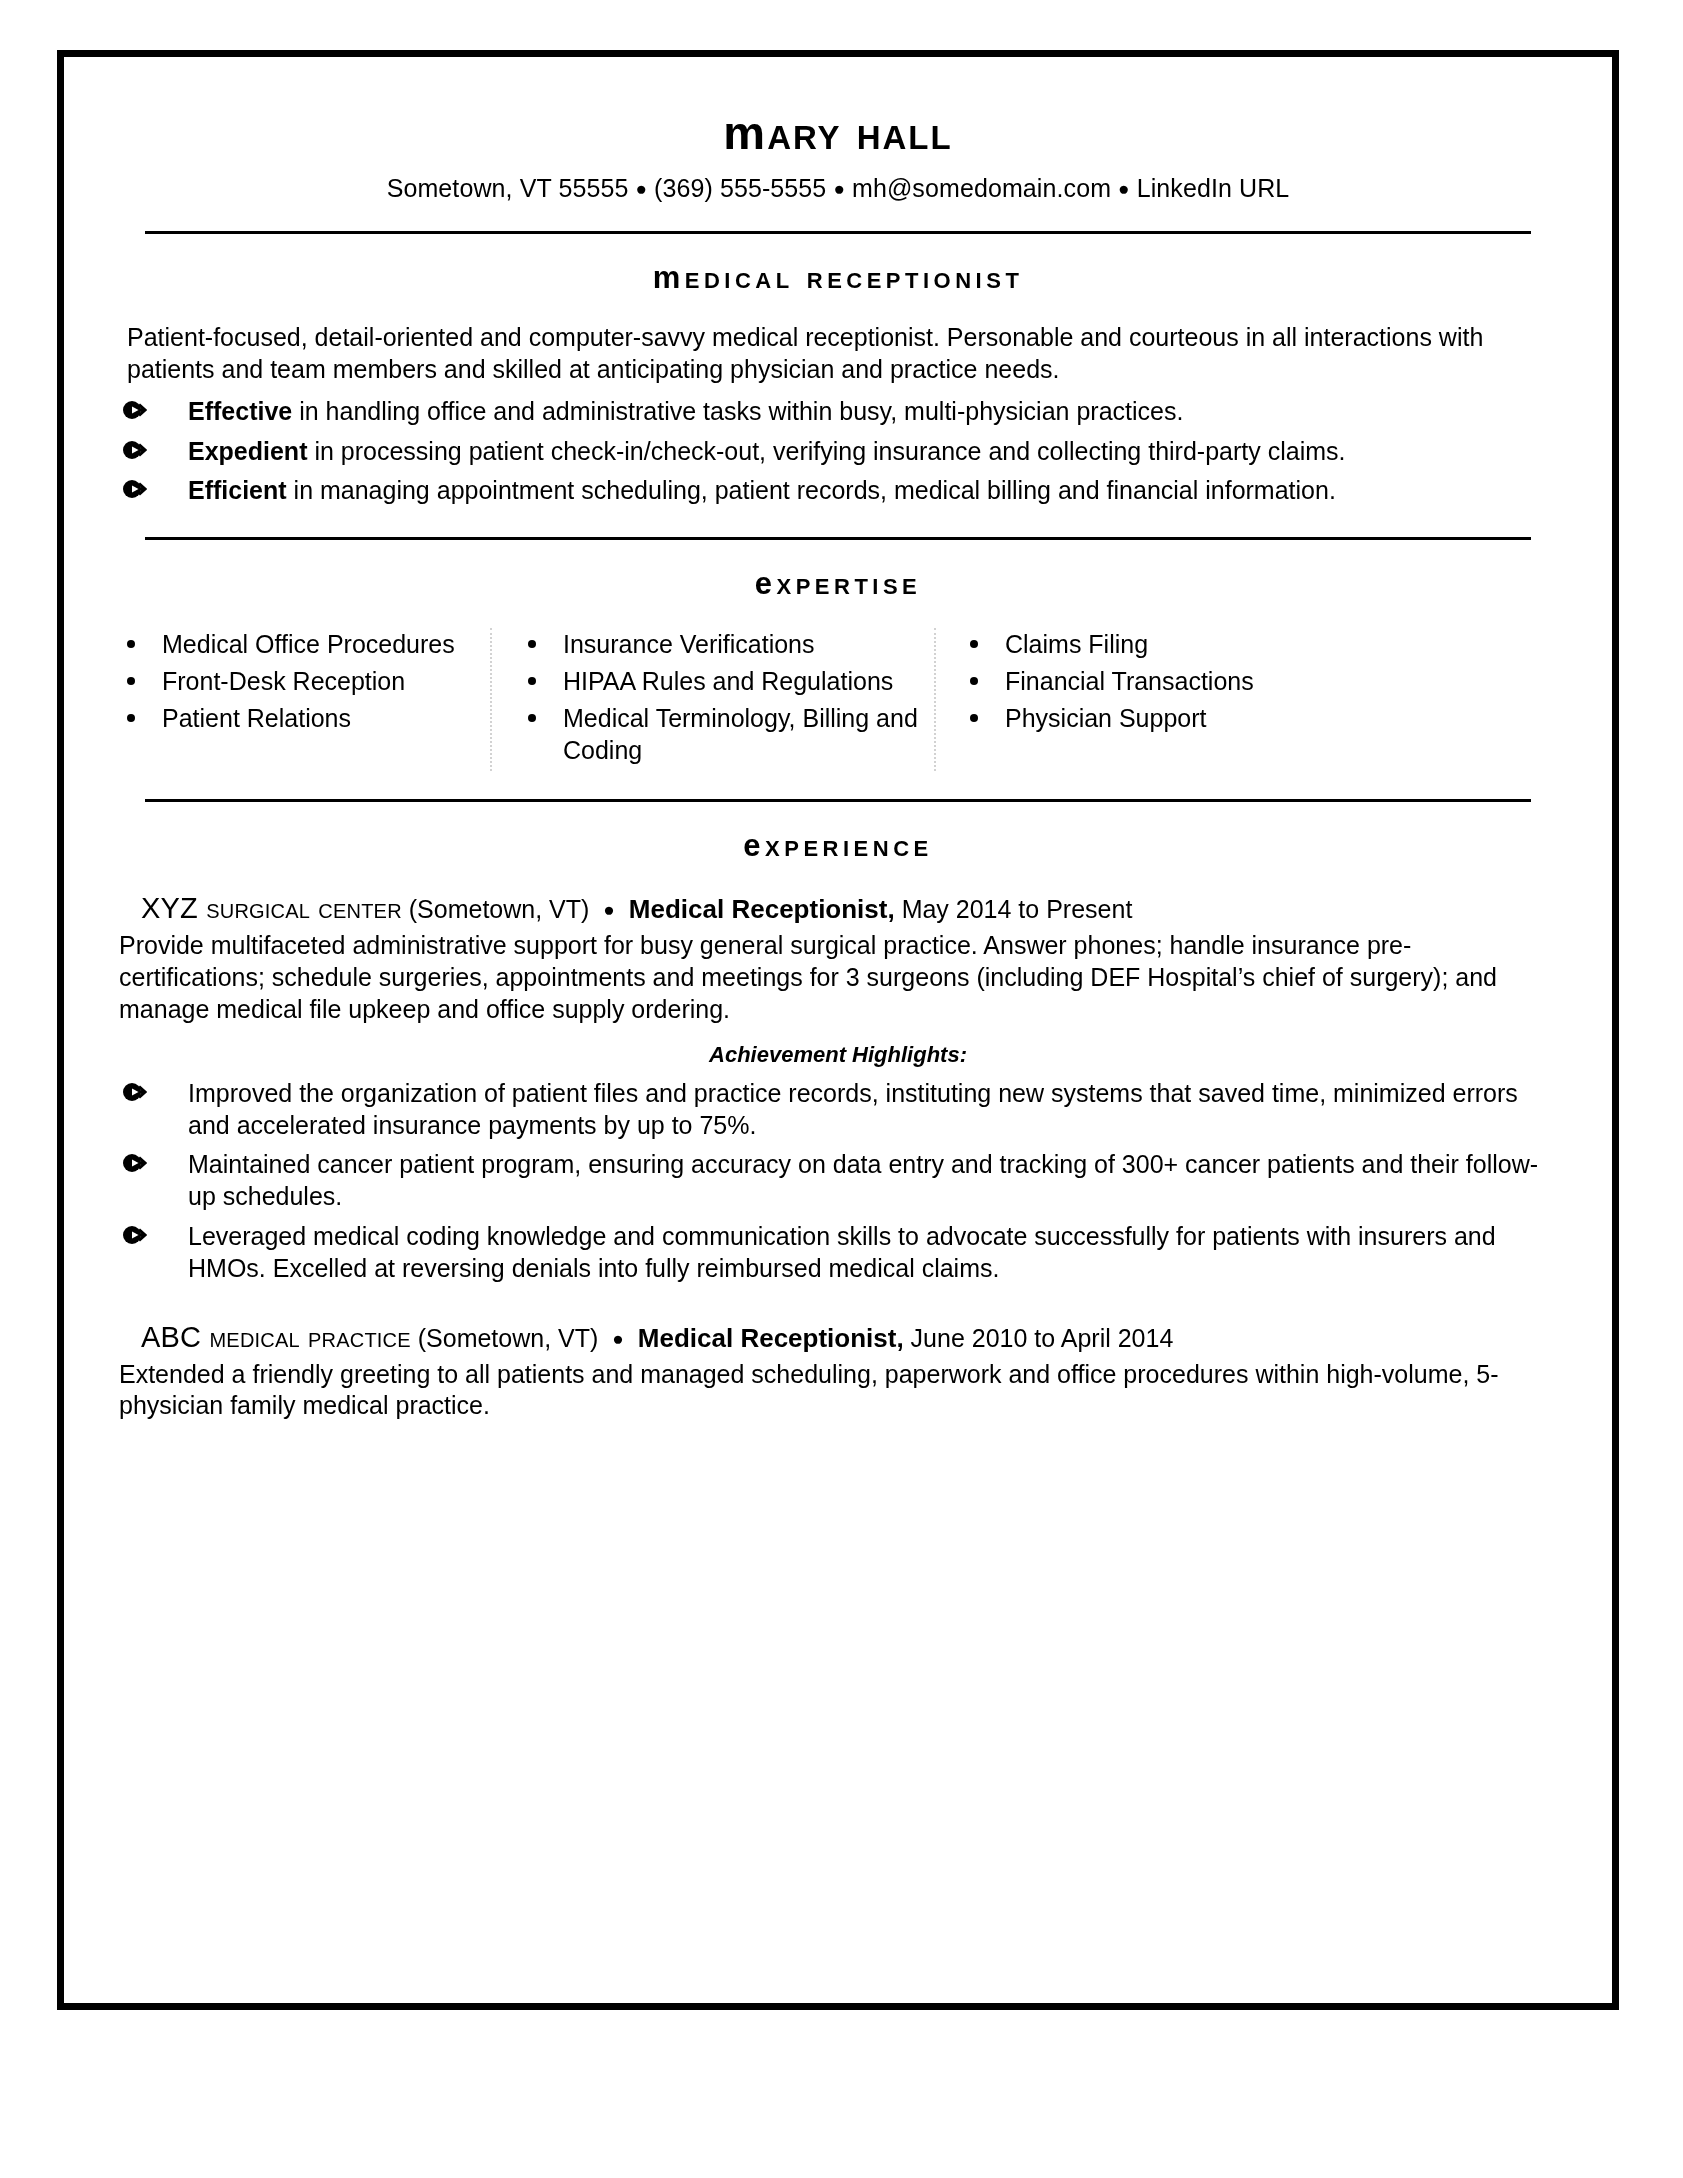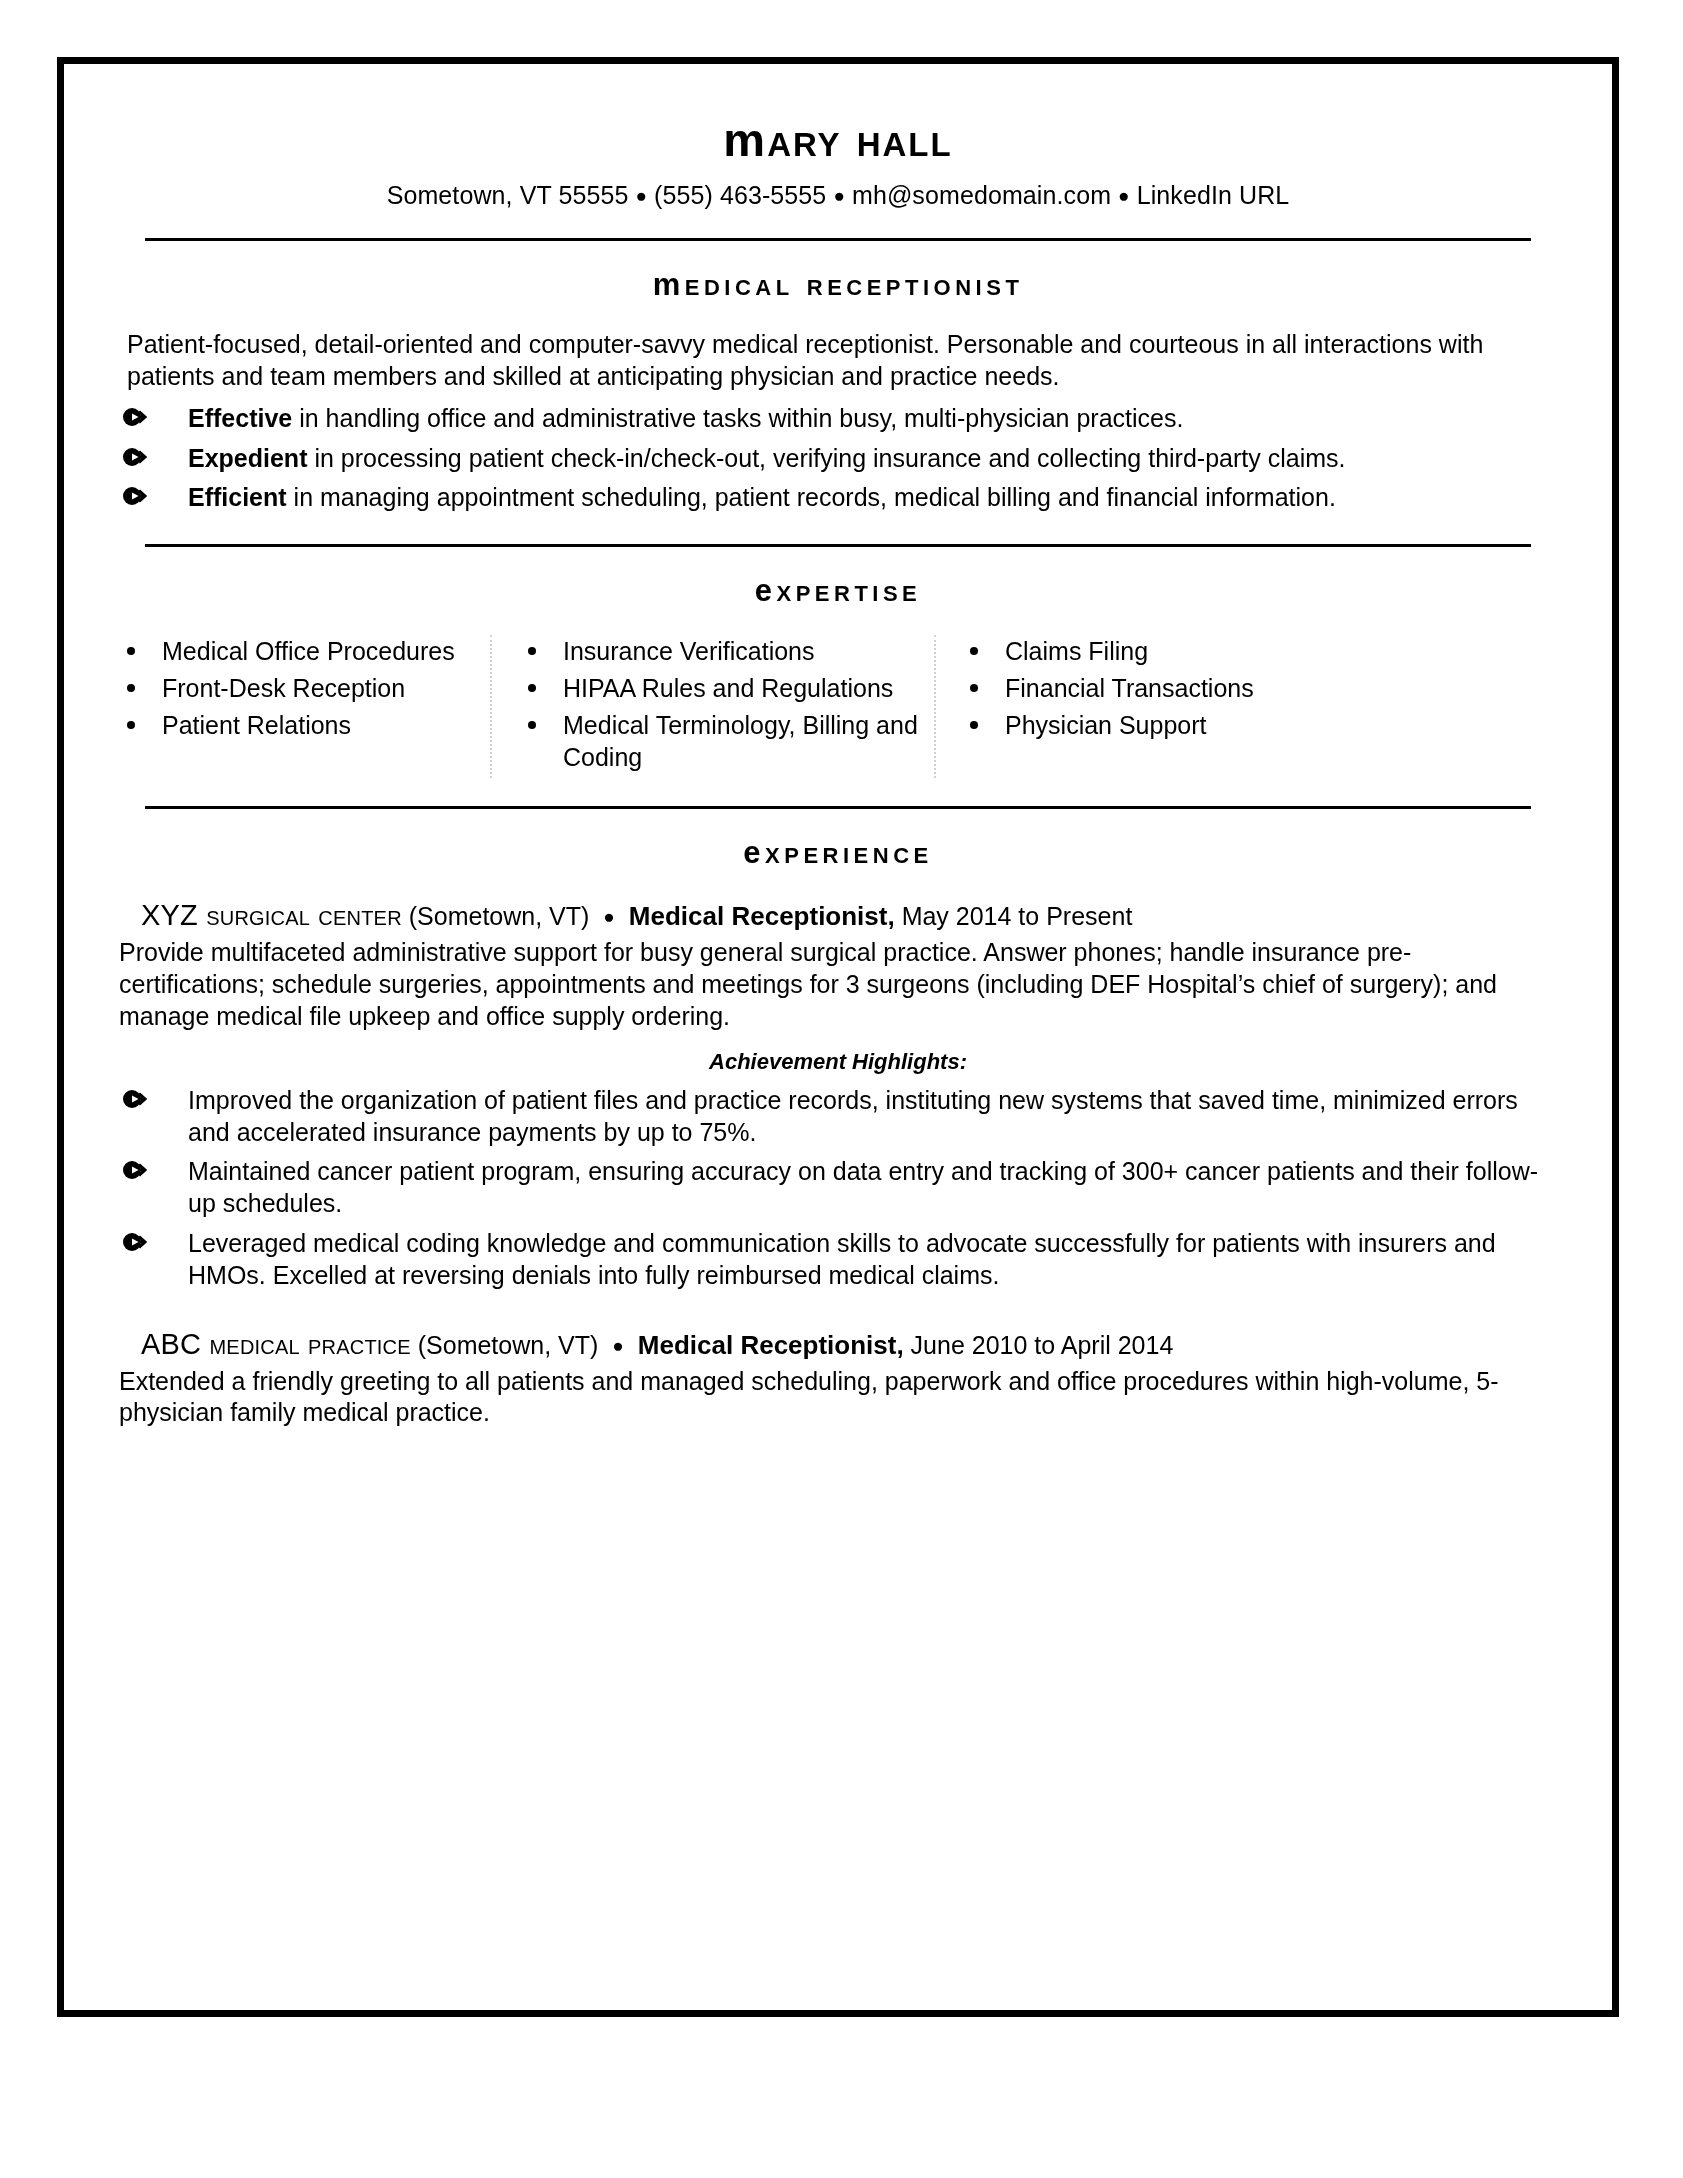--- a/index.html
+++ b/index.html
@@ -11,21 +11,21 @@
     width: 1683px;
     height: 2178px;
     font-family: "Liberation Sans", sans-serif;
     color: #000000;
     -webkit-font-smoothing: antialiased;
   }
 
   #page {
     position: absolute;
     left: 57px;
-    top: 57px;
+    top: 50px;
     width: 1562px;
     height: 1960px;
     border: 7px solid #000000;
     box-sizing: border-box;
     background: #ffffff;
     overflow: hidden;
   }
 
   #inner {
     position: absolute;
@@ -182,21 +182,21 @@
 </style>
 </head>
 <body>
 
 <div id="page">
   <div id="inner">
 
     <div class="name">Mary Hall</div>
 
     <div class="contact">
-      <span>Sometown, VT 55555</span><span class="dot">●</span><span>(555) 463-5555</span><span class="dot">●</span><span>mh@somedomain.com</span><span class="dot">●</span><span>LinkedIn URL</span>
+      <span>Sometown, VT 55555</span><span class="dot">●</span><span>(369) 555-5555</span><span class="dot">●</span><span>mh@somedomain.com</span><span class="dot">●</span><span>LinkedIn URL</span>
     </div>
 
     <div class="rule"></div>
 
     <div class="sec-head">Medical Receptionist</div>
 
     <div class="para">Patient-focused, detail-oriented and computer-savvy medical receptionist. Personable and courteous in all interactions with patients and team members and skilled at anticipating physician and practice needs.</div>
 
     <ul class="arrow-list">
       <li>

